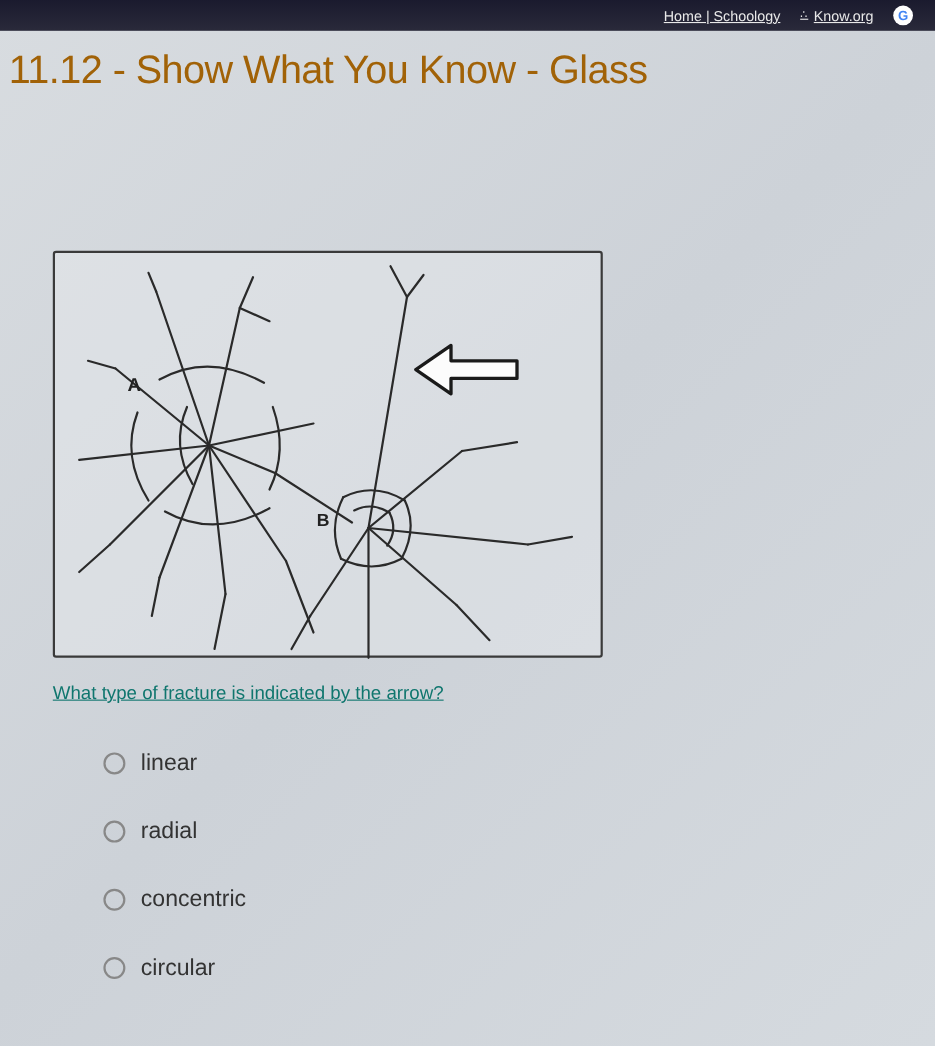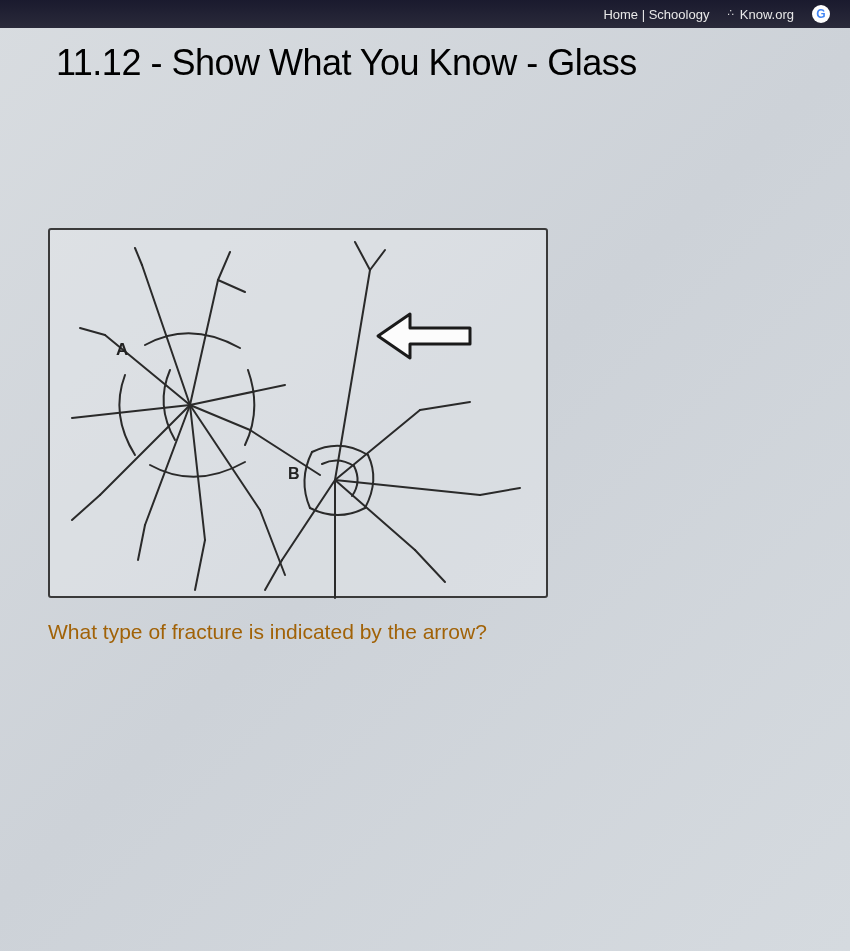--- a/index.html
+++ b/index.html
@@ -23,63 +23,64 @@
       align-items: center;
       padding-right: 20px;
       color: #e8e8e8;
       font-size: 13px;
       gap: 18px;
     }
     .top-bar .bookmark-item {
       display: flex;
       align-items: flex-start;
       gap: 5px;
+      text-decoration: underline;
     }
     .top-bar .g-icon {
       width: 18px;
       height: 18px;
       border-radius: 50%;
       background: #fff;
       color: #4285F4;
       font-weight: bold;
       display: flex;
       align-items: center;
       justify-content: center;
       font-size: 12px;
       font-family: Arial;
     }
     .page-title {
       font-size: 36px;
-      color: #000000;
+      color: #a16207;
       font-weight: 500;
       padding: 14px 10px 4px 8px;
       letter-spacing: -0.5px;
-      margin-left: 48px;
     }
     .content-area {
       padding: 140px 32px 20px 48px;
     }
     .figure-box {
       width: 500px;
       height: 370px;
       border: 2px solid #3a3a3a;
       background: rgba(235, 238, 241, 0.4);
       position: relative;
       border-radius: 3px;
     }
     .figure-box svg {
       position: absolute;
       top: 0;
       left: 0;
     }
     .question-text {
-      font-size: 21px;
-      color: #a16207;
+      font-size: 17px;
+      color: #0f766e;
       margin-top: 22px;
       font-weight: 500;
+      text-decoration: underline;
     }
     .options {
       margin-top: 42px;
       padding-left: 46px;
       display: flex;
       flex-direction: column;
       gap: 38px;
     }
     .option {
       display: flex;
@@ -189,14 +190,32 @@
           <path d="M420 98 L360 98 L360 84 L328 106 L360 128 L360 114 L420 114 Z"></path>
         </g>
       </g>
     </svg>
     <div class="label-a">A</div>
     <div class="label-b">B</div>
   </div>
 
   <p class="question-text">What type of fracture is indicated by the arrow?</p>
 
+  <div class="options">
+    <label class="option">
+      <span class="radio-circle"></span>
+      <span class="option-label">linear</span>
+    </label>
+    <label class="option">
+      <span class="radio-circle"></span>
+      <span class="option-label">radial</span>
+    </label>
+    <label class="option">
+      <span class="radio-circle"></span>
+      <span class="option-label">concentric</span>
+    </label>
+    <label class="option">
+      <span class="radio-circle"></span>
+      <span class="option-label">circular</span>
+    </label>
+  </div>
 
 </div>
 
 </body></html>

